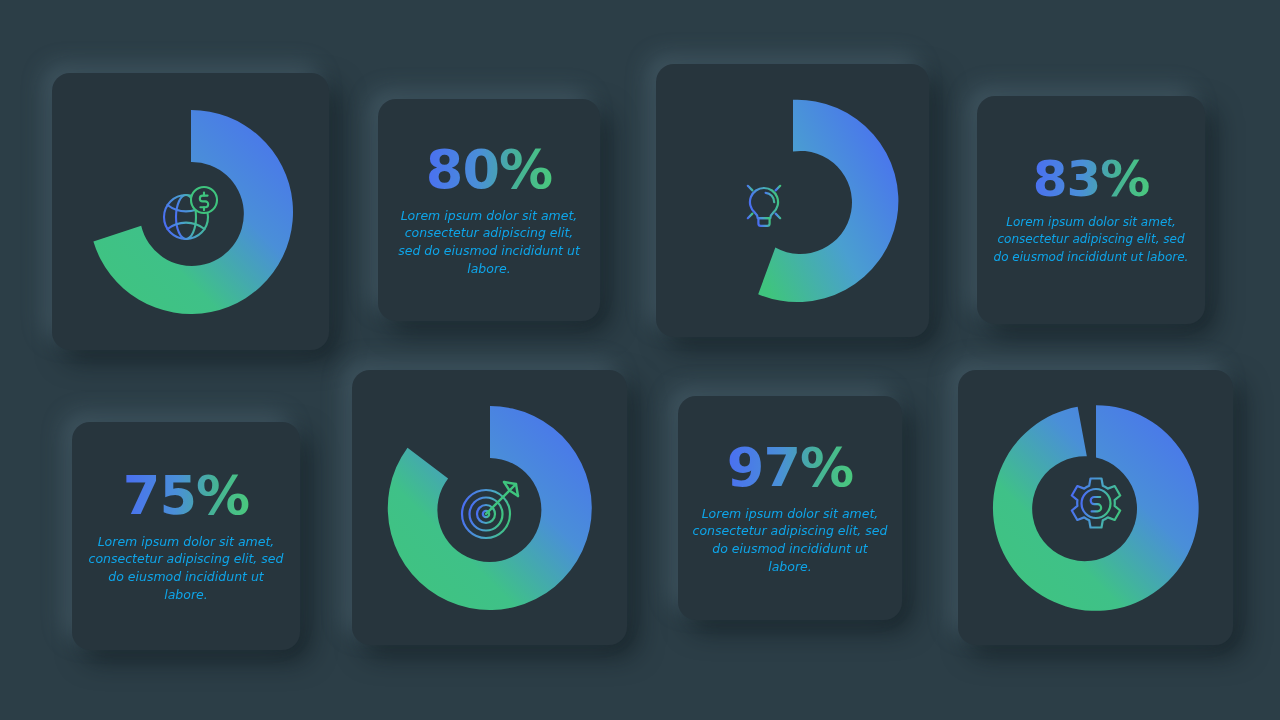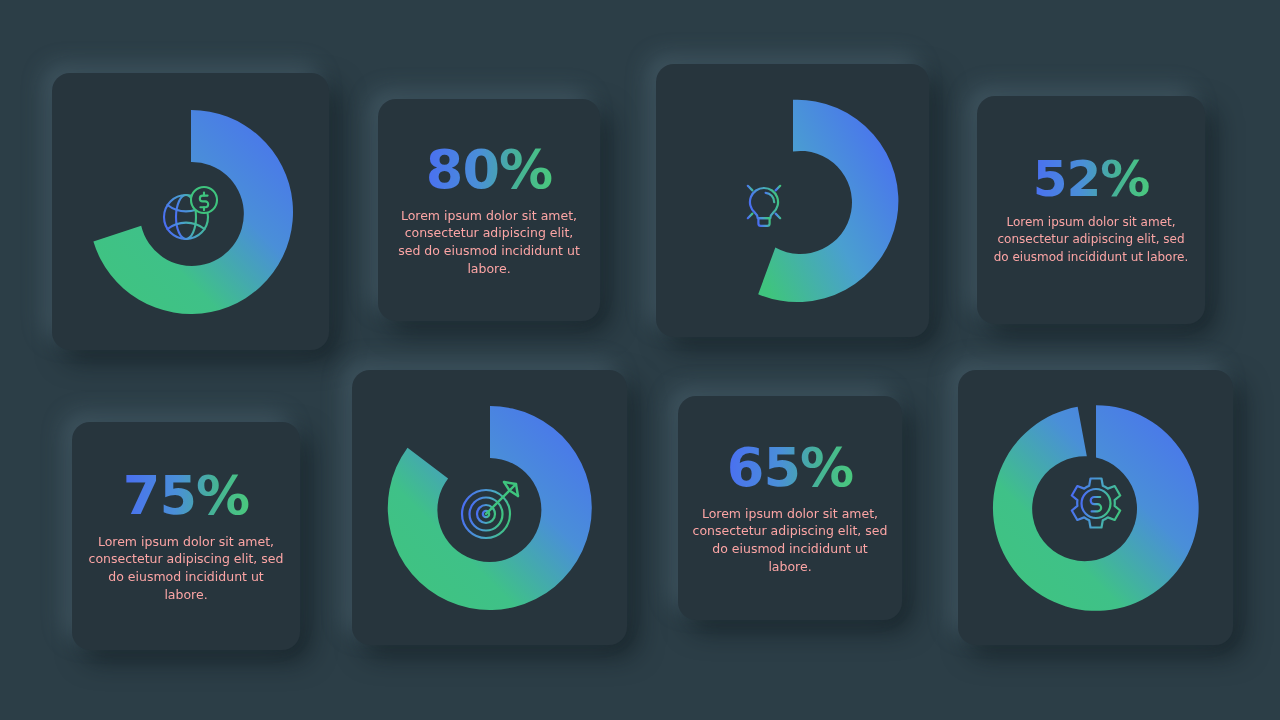--- a/index.html
+++ b/index.html
@@ -53,24 +53,25 @@
     background: linear-gradient(95deg, #4a6ef2 0%, #4a8fd8 42%, #46b395 72%, #4ac97c 100%);
     -webkit-background-clip: text;
     background-clip: text;
     -webkit-text-fill-color: transparent;
     color: transparent;
     margin: 0 0 10px 0;
     white-space: nowrap;
   }
   .desc {
     font-family: "DejaVu Sans", sans-serif;
-    color: #fca5a5;
+    color: #0ea5e9;
     text-align: center;
     line-height: 1.42;
     margin: 0;
+    font-style: italic;
   }
 
   
   .size-lg .pct  { font-size: 54px; }
   .size-lg .desc { font-size: 12.5px; }
   .size-md .pct  { font-size: 50px; }
   .size-md .desc { font-size: 12px; }
 
   .donut-svg { display: block; }
   .icon-svg  { display: block; }
@@ -162,21 +163,21 @@
           <line x1="19.8" y1="17.8" x2="24.4" y2="22.4"></line>
           <line x1="47.6" y1="22.4" x2="52.2" y2="17.8"></line>
           <line x1="19.8" y1="50.2" x2="24.4" y2="45.6"></line>
           <line x1="47.6" y1="45.6" x2="52.2" y2="50.2"></line>
         </g>
       </svg>
     </span>
   </div>
 
   <div class="card text-card size-md" style="left:977px; top:96px; width:228px; height:228px;">
-    <div class="pct">52%</div>
+    <div class="pct">83%</div>
     <p class="desc">Lorem ipsum dolor sit amet, consectetur adipiscing elit, sed do eiusmod incididunt ut labore.</p>
   </div>
 
   <div class="card text-card size-lg" style="left:72px; top:393px; width:228px; height:228px;margin-top:29px;">
     <div class="pct">75%</div>
     <p class="desc">Lorem ipsum dolor sit amet, consectetur adipiscing elit, sed do eiusmod incididunt ut labore.</p>
   </div>
 
   <div class="card donut-card" style="left:352px; top:370px; width:275px; height:275px;">
     <svg class="donut-svg" width="240" height="240" viewBox="0 0 240 240">
@@ -201,21 +202,21 @@
         <g fill="none" stroke="#3fc47e" stroke-width="2.4" stroke-linecap="round" stroke-linejoin="round">
           <line x1="34" y1="44" x2="64" y2="14"></line>
           <path d="M52 12 l12 2 l2 12"></path>
           <path d="M52 12 l5.5 8.5 l8.5 5.5"></path>
         </g>
       </svg>
     </span>
   </div>
 
   <div class="card text-card size-lg" style="left:678px; top:396px; width:224px; height:224px;">
-    <div class="pct">65%</div>
+    <div class="pct">97%</div>
     <p class="desc">Lorem ipsum dolor sit amet, consectetur adipiscing elit, sed do eiusmod incididunt ut labore.</p>
   </div>
 
   <div class="card donut-card" style="left:958px; top:370px; width:275px; height:275px;">
     <svg class="donut-svg" width="242" height="242" viewBox="0 0 240 240">
 
       <path d="M120 18
                A102 102 0 1 1 101.8 19.6
                L110.9 68.8
                A52 52 0 1 0 120 70 Z" fill="url(#gradArcA)"></path>

